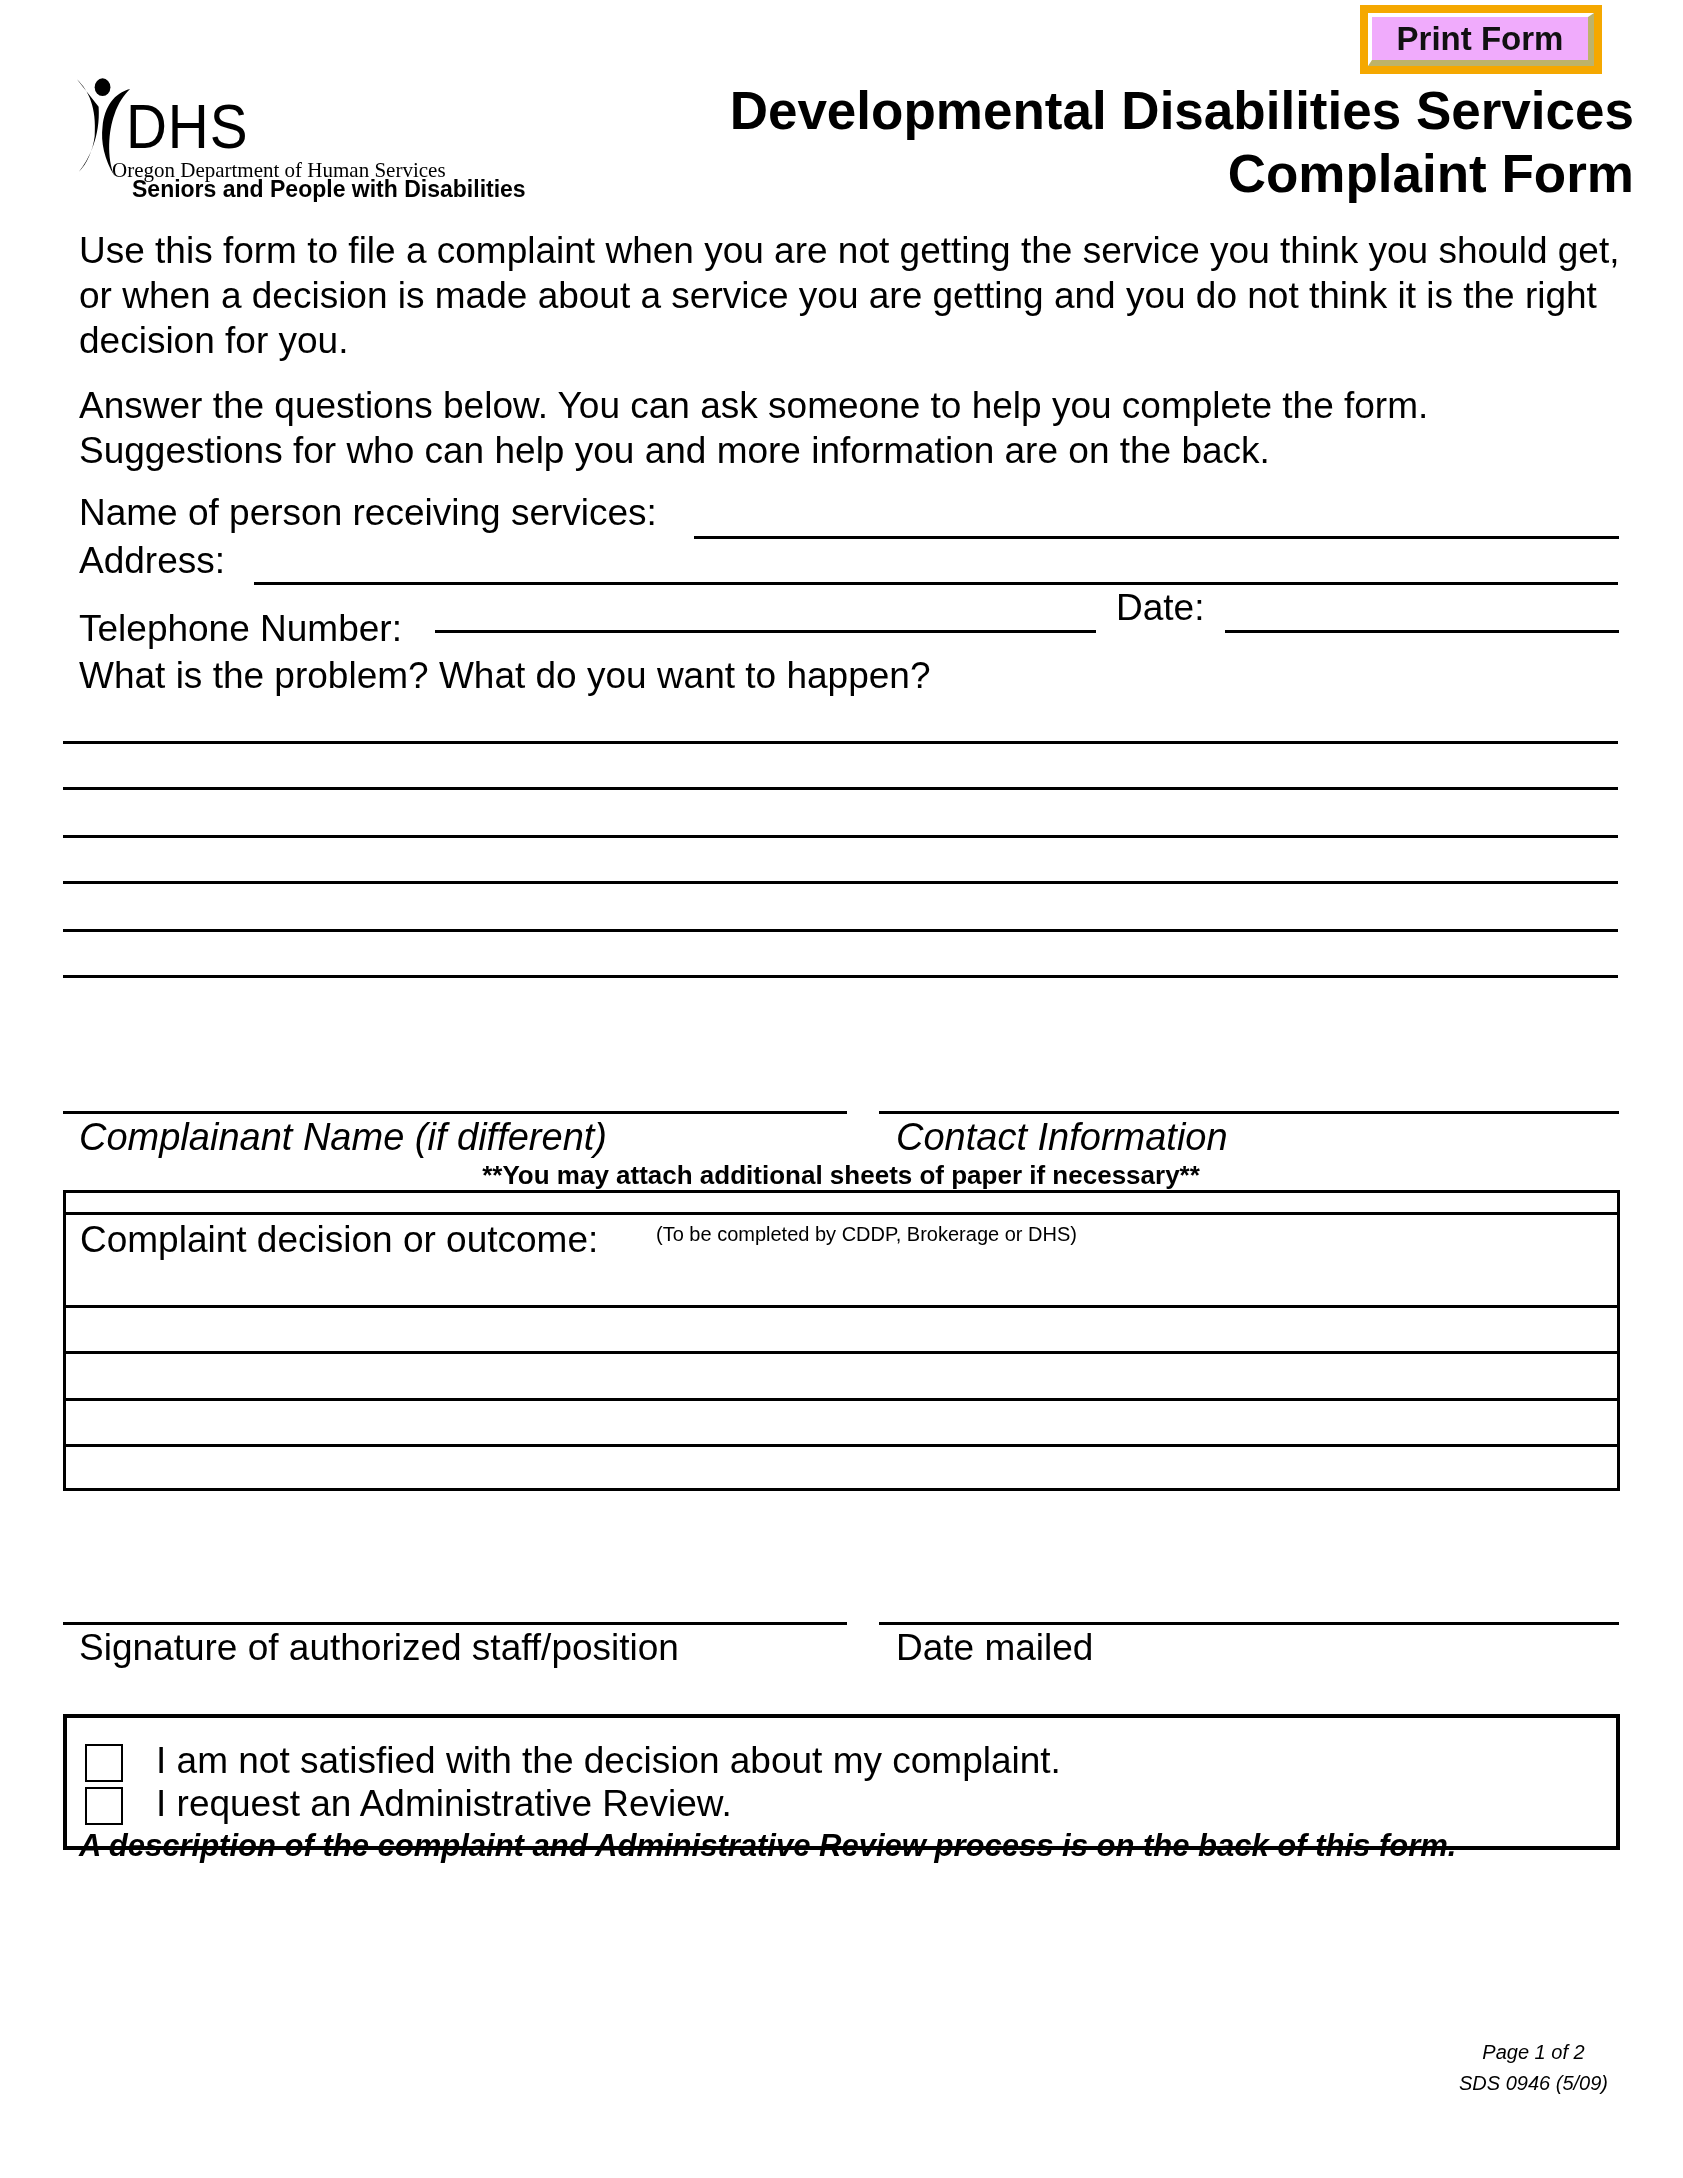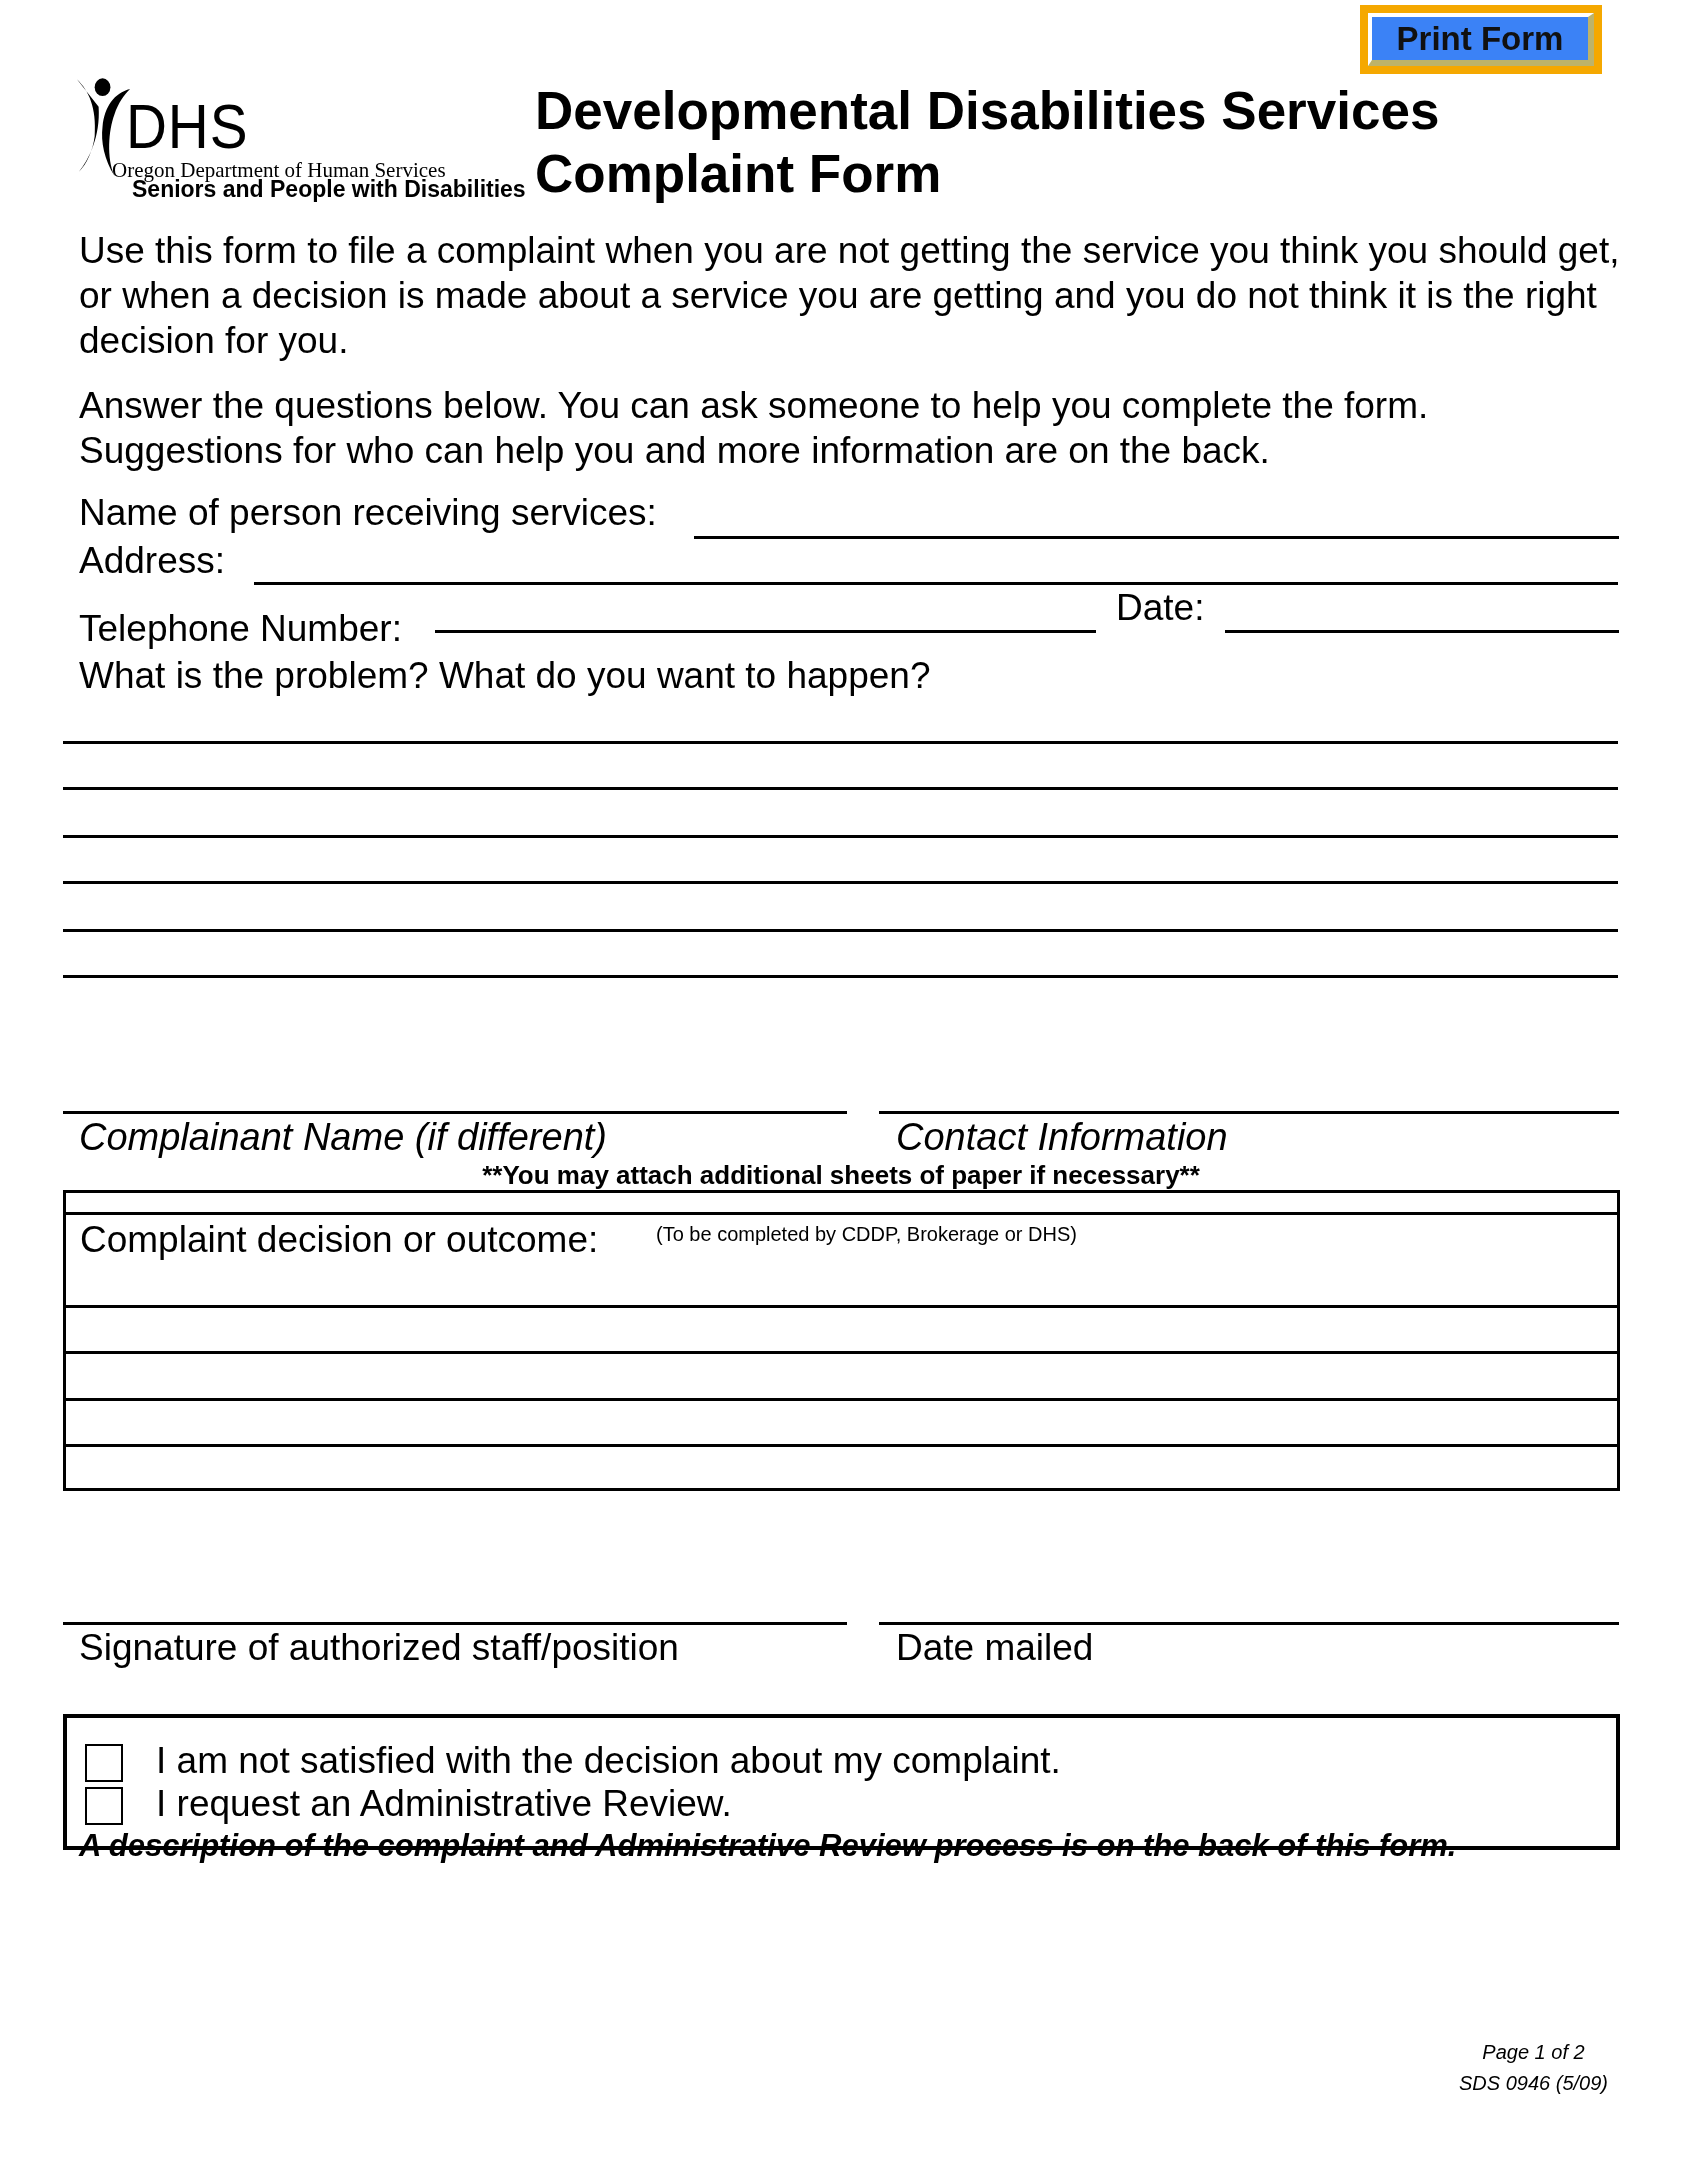--- a/index.html
+++ b/index.html
@@ -8,34 +8,34 @@
 
   .abs { position: absolute; }
 
   
   .print-btn {
     position: absolute; left: 1360px; top: 5px; width: 242px; height: 69px;
     background: #f5a800; padding: 8px;
   }
   .print-btn-inner {
     width: 100%; height: 100%;
-    background: #3b82f6;
+    background: #f0abfc;
     border-top: 4px solid #ffffff; border-left: 4px solid #ffffff;
     border-right: 6px solid #bdb36a; border-bottom: 6px solid #bdb36a;
     display: flex; align-items: center; justify-content: center;
     font-weight: bold; font-size: 33px; color: #111;
   }
 
   
   .logo { position: absolute; left: 75px; top: 77px; width: 455px; height: 129px; }
   .logo-dhs { position: absolute; left: 51px; top: 18px; font-size: 63px; letter-spacing: 1px; font-family: "Liberation Sans", sans-serif; font-weight: normal; line-height: 1; transform: scaleX(0.9); transform-origin: left; }
   .logo-org { position: absolute; left: 37px; top: 81px; font-family: "Liberation Serif", serif; font-size: 21px; white-space: nowrap; }
   .logo-sub { position: absolute; left: 57px; top: 99px; font-weight: bold; font-size: 23px; white-space: nowrap; }
 
-  .title { position: absolute; left: 535px; top: 79px; width: 1099px; text-align: left; font-weight: bold; font-size: 53px; line-height: 63px; }
+  .title { position: absolute; left: 535px; top: 79px; width: 1099px; text-align: right; font-weight: bold; font-size: 53px; line-height: 63px; }
 
   .para { position: absolute; left: 79px; width: 1544px; font-size: 37px; line-height: 45px; }
 
   .field-label { position: absolute; font-size: 37px; white-space: nowrap; }
   .line { position: absolute; height: 3px; background: #000; }
 
   .italic-label { position: absolute; font-style: italic; font-size: 38px; white-space: nowrap; }
 
   .note { position: absolute; left: 63px; width: 1556px; text-align: center; font-weight: bold; font-size: 26px; }
 

